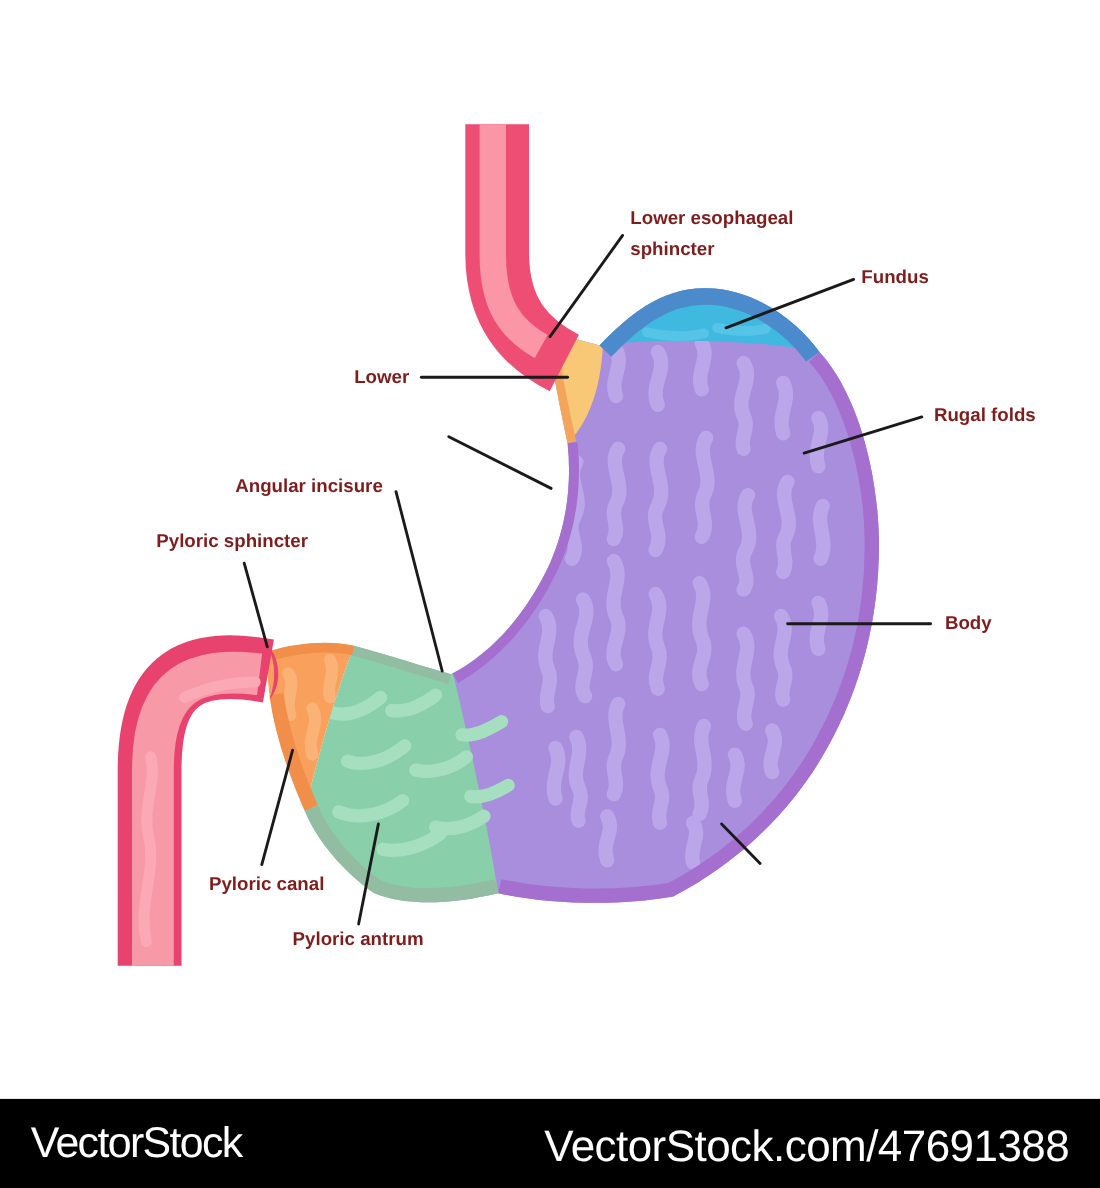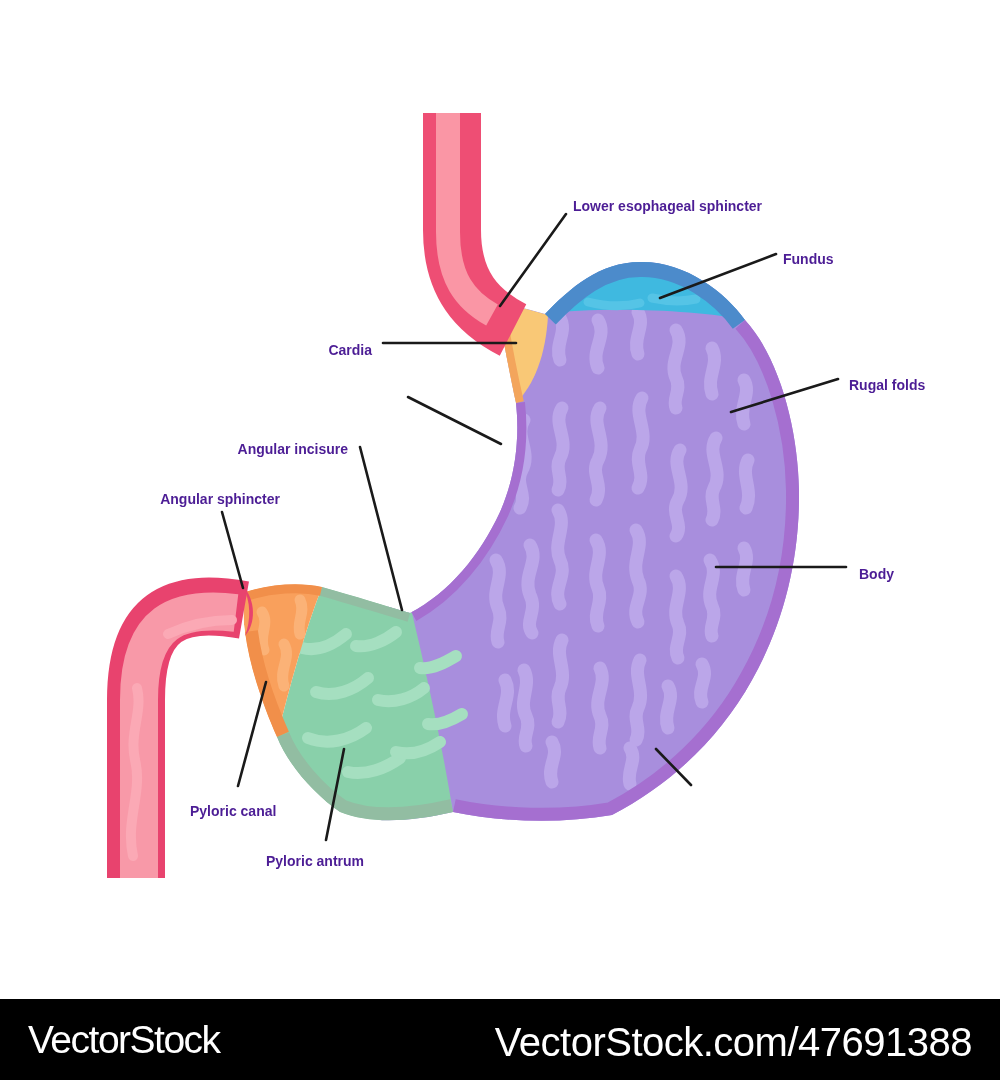--- a/index.html
+++ b/index.html
@@ -1,19 +1,19 @@
 <!DOCTYPE html>
 <html><head>
 <meta charset="utf-8">
 <style>
   html,body{margin:0;padding:0;background:#ffffff;}
   #canvas{position:relative;width:1000px;height:1080px;background:#ffffff;overflow:hidden;
           font-family:"Liberation Sans", sans-serif;}
   #diagram-svg{position:absolute;left:0;top:0;}
-  .lbl{position:absolute;font-weight:bold;font-size:14px;line-height:43px;color:#4c1d95;white-space:nowrap;}
+  .lbl{position:absolute;font-weight:bold;font-size:17px;line-height:28px;color:#7f1d1d;white-space:nowrap;}
   .lbl.wrap{white-space:normal;}
   .lbl.r{text-align:right;}
   #lbl-les{left:573px;top:185px;width:200px;}
   #lbl-fundus{left:783px;top:238px;}
   #lbl-cardia{right:628px;top:329px;}
   #lbl-lesser{right:603px;top:379px;}
   #lbl-angular{right:652px;top:428px;}
   #lbl-pylsph{right:720px;top:478px;}
   #lbl-pylcanal{left:190px;top:790px;}
   #lbl-pylantrum{left:266px;top:840px;}
@@ -154,23 +154,23 @@
       <line x1="266" y1="682" x2="238" y2="786"></line>
       <line x1="344" y1="749" x2="326" y2="840"></line>
       <line x1="838" y1="379" x2="731" y2="412"></line>
       <line x1="846" y1="567" x2="716" y2="567"></line>
       <line x1="656" y1="749" x2="691" y2="785"></line>
     </g>
   </svg>
 
   <div class="lbl wrap" id="lbl-les">Lower esophageal sphincter</div>
   <div class="lbl" id="lbl-fundus">Fundus</div>
-  <div class="lbl r" id="lbl-cardia">Cardia</div>
+  <div class="lbl r" id="lbl-cardia">Lower</div>
   <div class="lbl r" id="lbl-angular">Angular incisure</div>
-  <div class="lbl r" id="lbl-pylsph">Angular sphincter</div>
+  <div class="lbl r" id="lbl-pylsph">Pyloric sphincter</div>
   <div class="lbl" id="lbl-pylcanal">Pyloric canal</div>
   <div class="lbl" id="lbl-pylantrum">Pyloric antrum</div>
   <div class="lbl" id="lbl-rugal">Rugal folds</div>
   <div class="lbl" id="lbl-body">Body</div>
 
   <div id="watermark-bar">
     <span id="wm-logo">VectorStock</span>
     <span id="wm-url">VectorStock.com/47691388</span>
   </div>
 

